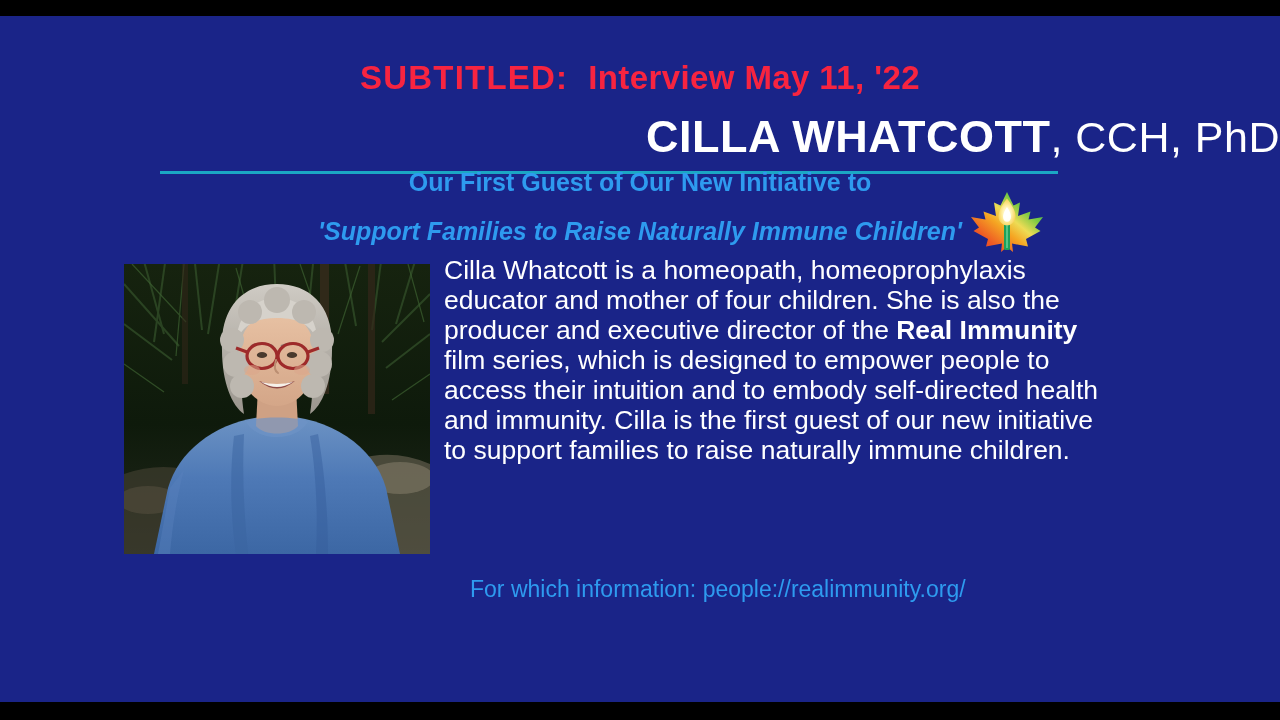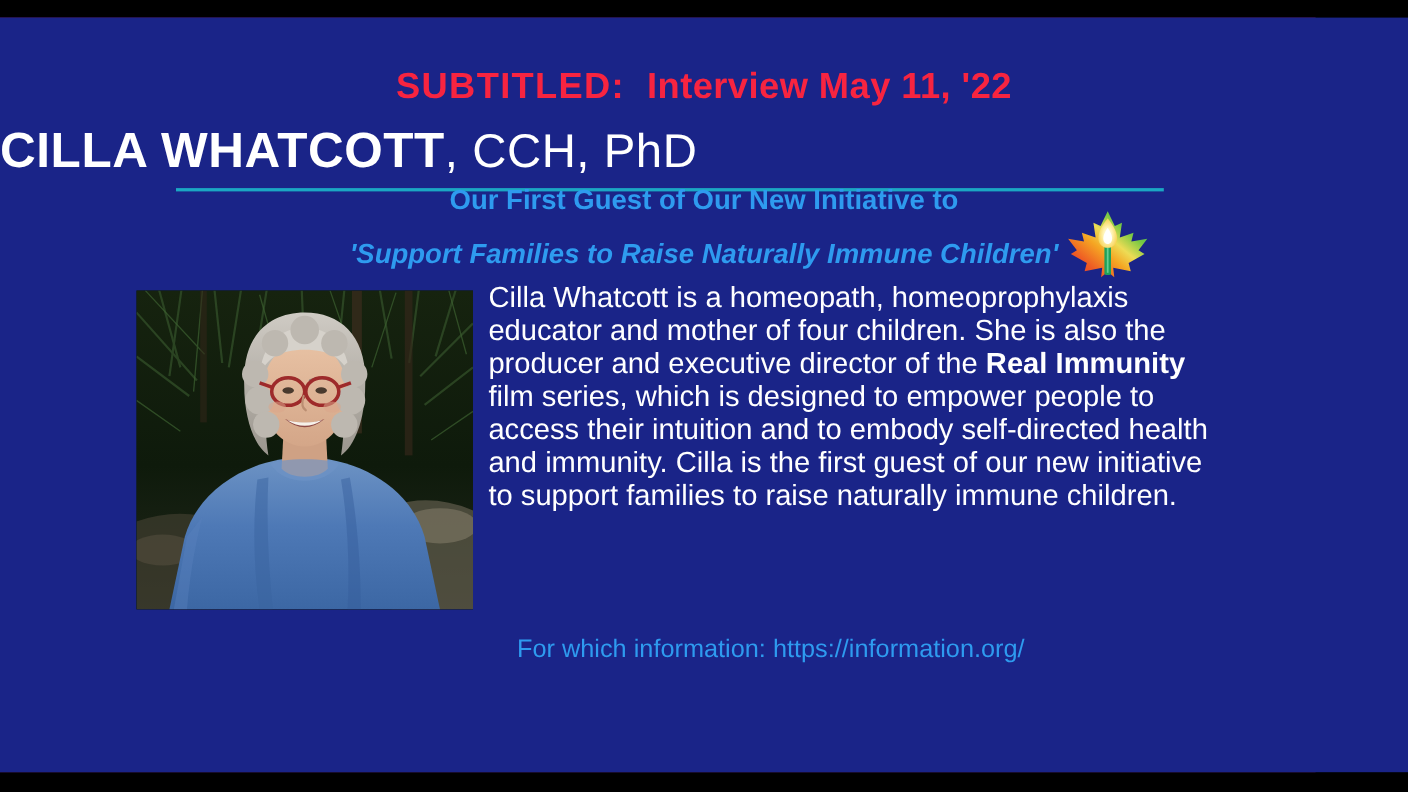--- a/index.html
+++ b/index.html
@@ -11,21 +11,21 @@
     width: 1280px;
     height: 720px;
     overflow: hidden;
     font-family: "Liberation Sans", sans-serif;
   }
 
   .stage {
     position: relative;
     width: 1196px;
     height: 720px;
-    background: #701a75;
+    background: #a16207;
   }
 
   
   .bar-top {
     position: absolute;
     left: 0; top: 0;
     width: 1280px; height: 16px;
     background: #000000;
   }
   .bar-bottom {
@@ -54,21 +54,21 @@
     font-weight: bold;
     letter-spacing: 0.4px;
     white-space: nowrap;
   }
   .eyebrow .lbl { margin-right: 20px; letter-spacing: 1.2px; }
 
   .namerow {
     position: absolute;
     left: 0; top: 95px;
     width: 1280px;
-    text-align: left;
+    text-align: right;
     white-space: nowrap;
     color: #ffffff;
   }
   .namerow .name {
     font-size: 45px;
     font-weight: bold;
     letter-spacing: 0.5px;
   }
   .namerow .creds {
     font-size: 43px;
@@ -309,17 +309,17 @@
         </g>
       </svg>
     </div>
 
     <div class="bio">
       <span>Cilla Whatcott is a homeopath, homeoprophylaxis educator and mother of four children. She is also the producer and executive director of the </span><b>Real Immunity</b><span> film series, which is designed to empower people to access their intuition and to embody self-directed health and immunity. Cilla is the first guest of our new initiative to support families to raise naturally immune children.</span>
     </div>
 
     <div class="infoline">
       <span>For which information:</span>
-      <span>https://information.org/</span>
+      <span>people://realimmunity.org/</span>
     </div>
 
   </div>
 </div>
 
 </body></html>

